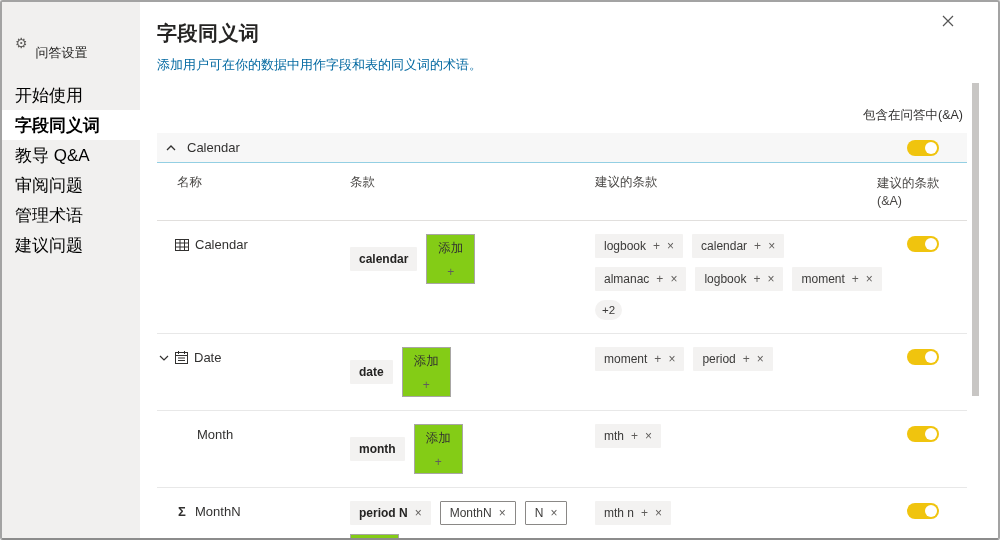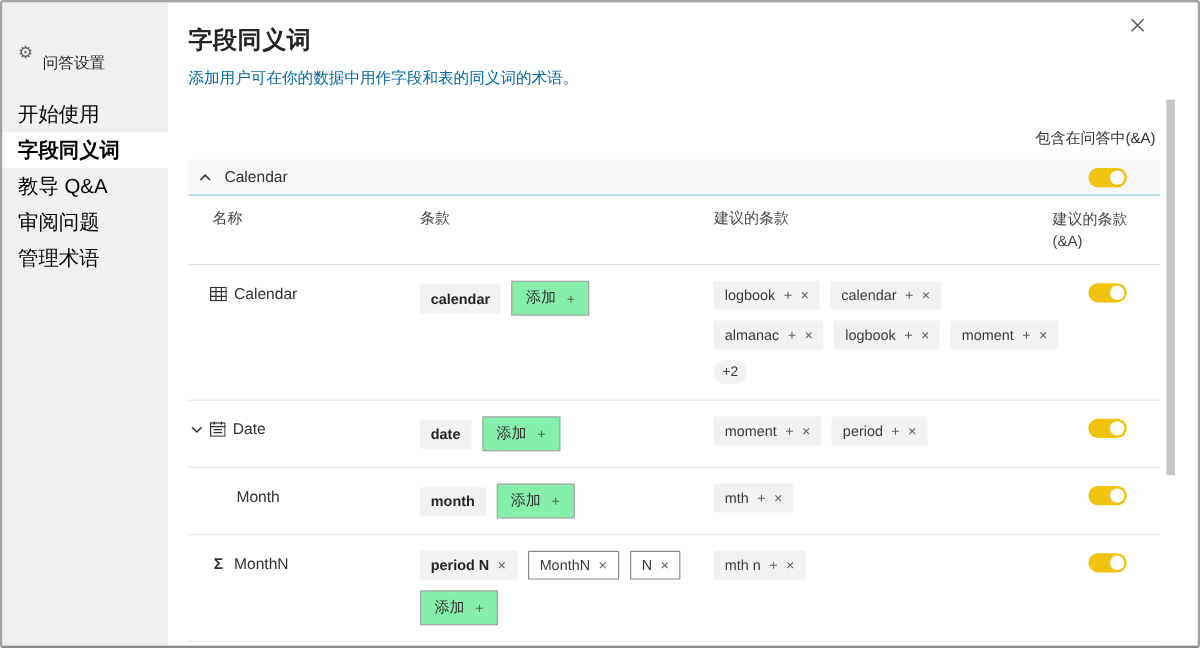--- a/index.html
+++ b/index.html
@@ -44,21 +44,21 @@
   .col-terms { width:245px; display:flex; flex-direction:column; gap:9px; }
   .col-suggested { width:282px; display:flex; flex-direction:column; gap:9px; }
   .col-toggle { width:90px; padding-left:30px; padding-top:2px; }
   .tagline { display:flex; gap:9px; align-items:center; flex-wrap:nowrap; }
   .tag { display:inline-flex; align-items:center; gap:7px; padding:5px 9px; font-size:12px;
     background:#f3f2f1; color:#3b3a39; border-radius:1px; cursor:pointer; white-space:nowrap; }
   .tag .b { font-weight:bold; color:#252423; }
   .tag.outline { background:#fff; border:1px solid #8a8886; padding:4px 9px; }
   .glyph { color:#605e5c; font-size:12px; line-height:1; cursor:pointer; }
   .add-btn { display:inline-flex; align-items:center; gap:9px; padding:5px 11px;
-    background:#86efac; border:1px solid #a8a6a4; font-size:12.5px; color:#323130; cursor:pointer; white-space:nowrap; }
+    background:#84cc16; border:1px solid #a8a6a4; font-size:12.5px; color:#323130; cursor:pointer; white-space:nowrap;flex-direction:column; }
   .more-pill { display:inline-flex; align-items:center; padding:4px 7px; background:#f3f2f1;
     border-radius:10px; font-size:11.5px; color:#3b3a39; cursor:pointer; width:fit-content; }
   .sigma { font-size:13px; color:#323130; font-weight:bold; width:14px; text-align:center; }
   .toggle { position:relative; display:inline-block; width:32px; height:16px;
     background:#f0c40e; border-radius:9px; cursor:pointer; flex:none; }
   .knob { position:absolute; top:2px; right:2px; width:12px; height:12px; background:#fff; border-radius:50%; }
   .scroll-thumb { position:absolute; right:19px; top:81px; width:7px; height:313px; background:#c8c6c4; }
   .iconbox { display:inline-flex; align-items:center; justify-content:center; flex:none; }
 </style>
 </head>
@@ -70,20 +70,21 @@
     <div class="sidebar-header">
       <span class="gear">⚙</span>
       <span class="sidebar-title">问答设置</span>
     </div>
     <div class="sidebar-items" id="sidebarItems">
         <div class="side-item">开始使用</div>
         <div class="side-item selected">字段同义词</div>
         <div class="side-item">教导 Q&amp;A</div>
         <div class="side-item">审阅问题</div>
         <div class="side-item">管理术语</div>
+        <div class="side-item">建议问题</div>
       </div>
   </div>
 
   <div class="main">
     <div class="close-btn" title="关闭">
       <svg width="12" height="12" viewBox="0 0 12 12">
         <path d="M1 1 L11 11 M11 1 L1 11" stroke="#555" stroke-width="1.2" fill="none"></path>
       </svg>
     </div>
 

